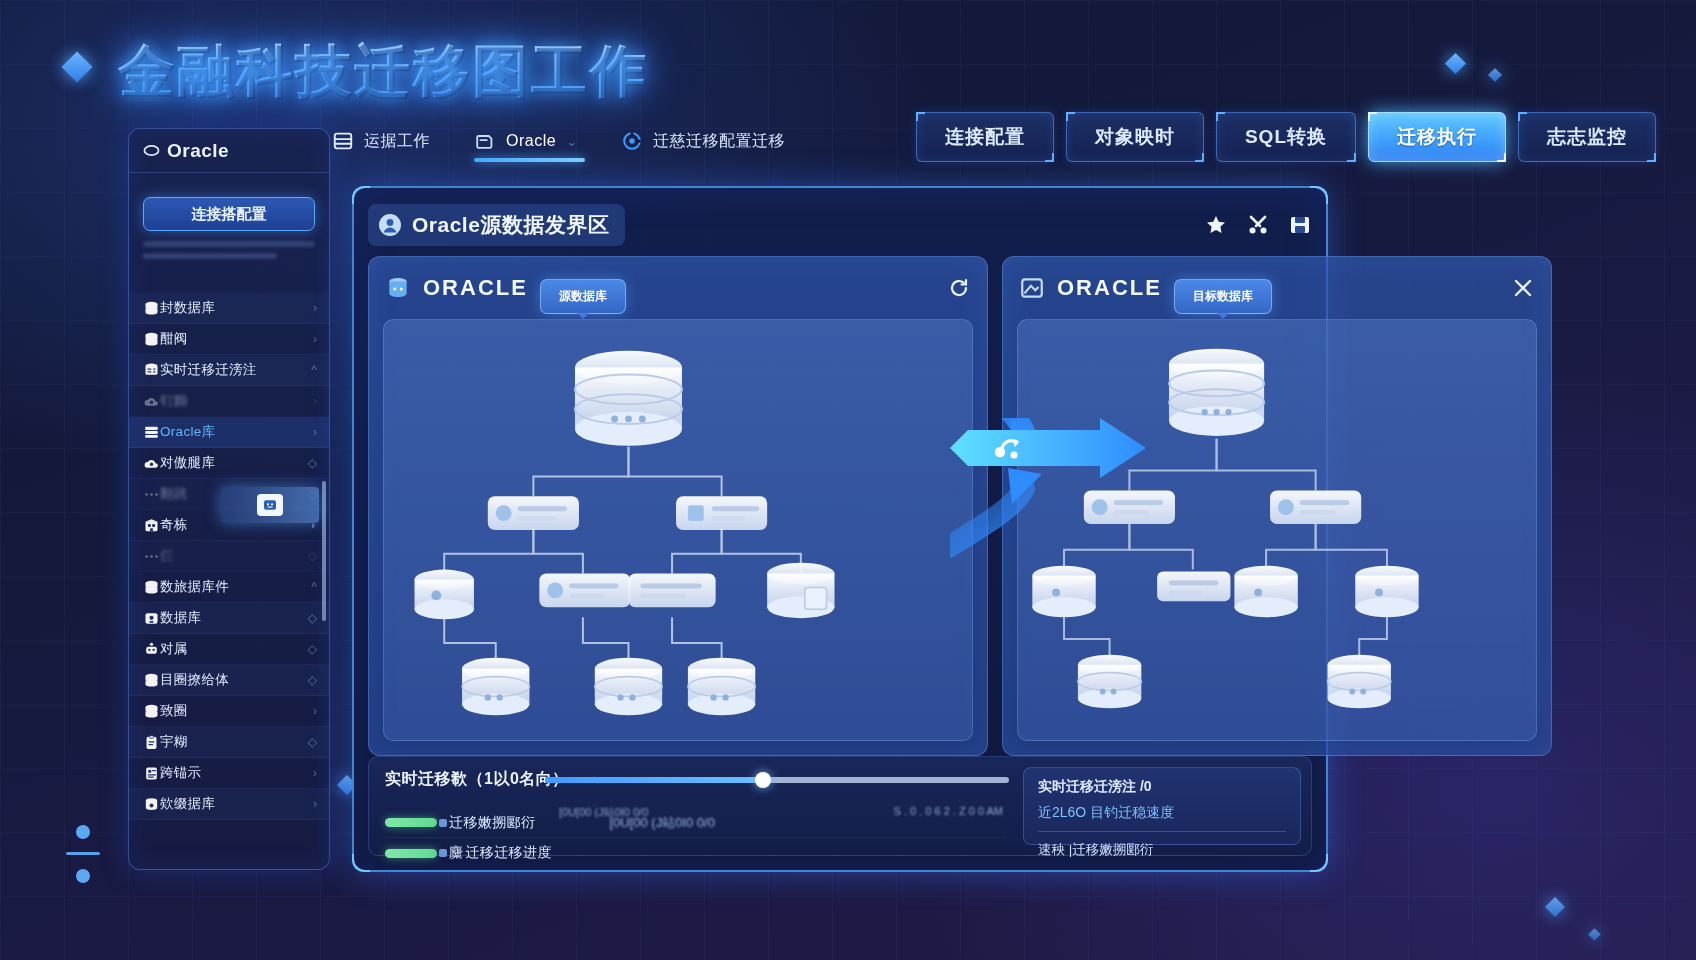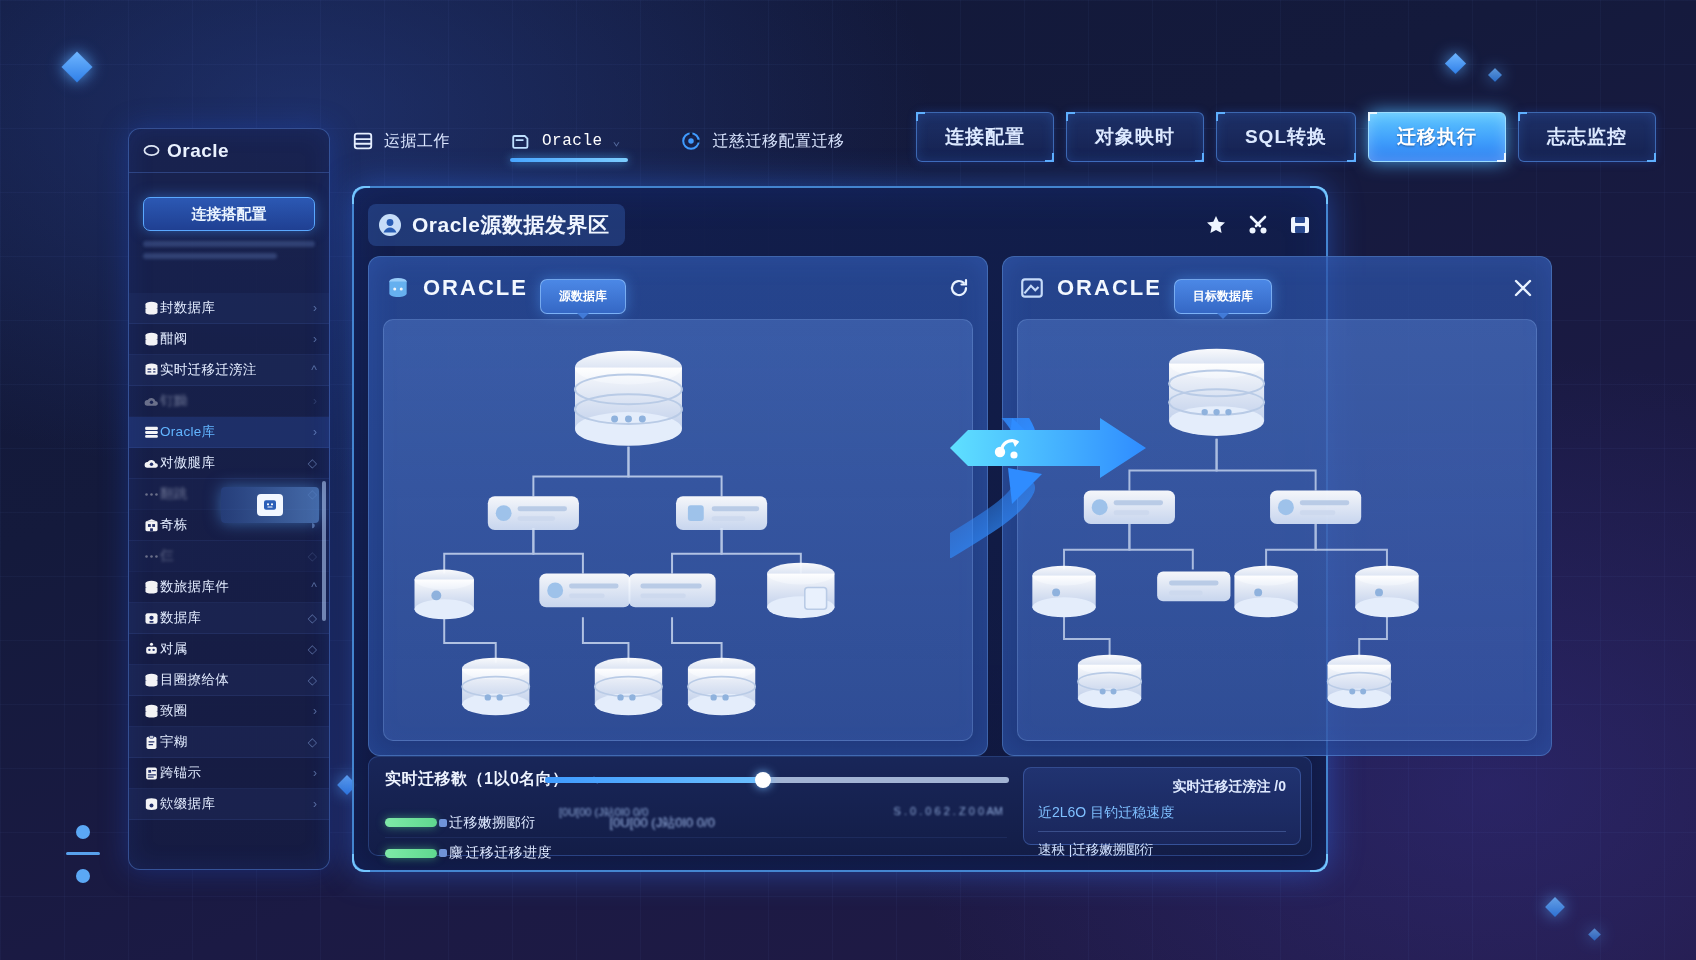--- a/index.html
+++ b/index.html
@@ -128,21 +128,21 @@
   #sb-popover .chip {
     width: 26px; height: 22px; background:#f2f7ff; border-radius:4px;
     display:flex; align-items:center; justify-content:center;
   }
   #sb-scroll {
     position:absolute; right:3px; top:352px; width:4px; height:140px;
     background: rgba(190,215,255,0.55); border-radius:2px;
   }
 
   
-  #tabs { position: absolute; left: 352px; top: 130px; display: flex; align-items: center; gap: 60px; font-family: Liberation Mono, monospace; }
+  #tabs { position: absolute; left: 332px; top: 130px; display: flex; align-items: center; gap: 44px; }
   .tab { display: flex; align-items: center; gap: 10px; cursor: pointer; position: relative; padding-bottom: 10px; }
   .tab .tico { width: 22px; height: 22px; }
   .tab .tico svg { width:100%; height:100%; display:block; }
   .tab .tlbl { font-size: 16px; color: #dbe6ff; letter-spacing: .5px; white-space: nowrap; filter: blur(0.35px); }
   .tab.active .tlbl { color: #ffffff; }
   .tab.active .underline {
     position: absolute; left: 0; right: -8px; bottom: 0; height: 4px; border-radius: 2px;
     background: linear-gradient(90deg,#4aa8ff,#7fd0ff);
     box-shadow: 0 0 10px rgba(80,180,255,0.8);
   }
@@ -230,21 +230,21 @@
   #slider-wrap { position:absolute; left: 176px; right: 14px; top: 14px; height: 18px; }
   #slider-track { position:absolute; left:0; right:0; top:6px; height:6px; border-radius:3px; background: rgba(210,228,255,0.75); }
   #slider-fill { position:absolute; left:0; top:6px; height:6px; width:47%; border-radius:3px; background: linear-gradient(90deg,#3f9bff,#6cc0ff); }
   #slider-knob { position:absolute; left:47%; top:1px; width:16px;height:16px;border-radius:50%; background:#ffffff; box-shadow:0 0 10px rgba(120,190,255,0.9); transform:translateX(-50%); cursor:pointer; }
   #slider-ticks { position:absolute; left:0; right:0; top: 28px; display:flex; justify-content:space-between; font-size:11px; color:#8fa9d8; filter: blur(0.9px);}
   #bot-right {
     width: 278px; margin: 10px 10px 10px 0; padding: 10px 14px;
     background: linear-gradient(180deg, rgba(36,56,122,0.75), rgba(28,42,98,0.75));
     border: 1px solid rgba(110,160,255,0.3); border-radius: 8px;
   }
-  #bot-right .r1 { font-size: 14px; color:#dfeaff; font-weight:600; filter: blur(0.5px); white-space:nowrap;text-align:right;}
+  #bot-right .r1 { font-size: 14px; color:#dfeaff; font-weight:600; filter: blur(0.5px); white-space:nowrap;}
   #bot-right .r2 { font-size: 14px; color:#7fc0ff; margin-top: 8px; filter: blur(0.5px); white-space:nowrap;}
   #bot-right .hr { height:1px; background: rgba(140,180,255,0.28); margin: 9px 0; }
   #bot-right .r3 { font-size: 13.5px; color:#cfe0ff; filter: blur(0.7px); white-space:nowrap;}
 
   
   #deco-left { position:absolute; left: 66px; bottom: 68px; width: 34px; height: 70px; }
 </style>
 </head>
 <body>
 
@@ -259,20 +259,21 @@
   <div class="diamond" style="left:340px;top:778px;width:14px;height:14px;opacity:.9;"></div>
 
   <div id="deco-left">
     <svg viewBox="0 0 34 70" xmlns="http://www.w3.org/2000/svg">
       <circle cx="17" cy="10" r="7" fill="#5fb0ff" opacity="0.95"></circle>
       <rect x="0" y="30" width="34" height="3" rx="1.5" fill="#5fb0ff" opacity="0.9"></rect>
       <circle cx="17" cy="54" r="7" fill="#5fb0ff" opacity="0.95"></circle>
     </svg>
   </div>
 
+  <div id="title">金融科技迁移图工作</div>
 
   <div id="topnav">
     <div class="navbtn">连接配置</div>
     <div class="navbtn">对象映时</div>
     <div class="navbtn">SQL转换</div>
     <div class="navbtn active">迁移执行</div>
     <div class="navbtn">志志监控</div>
   </div>
 
   <div id="sidebar">

